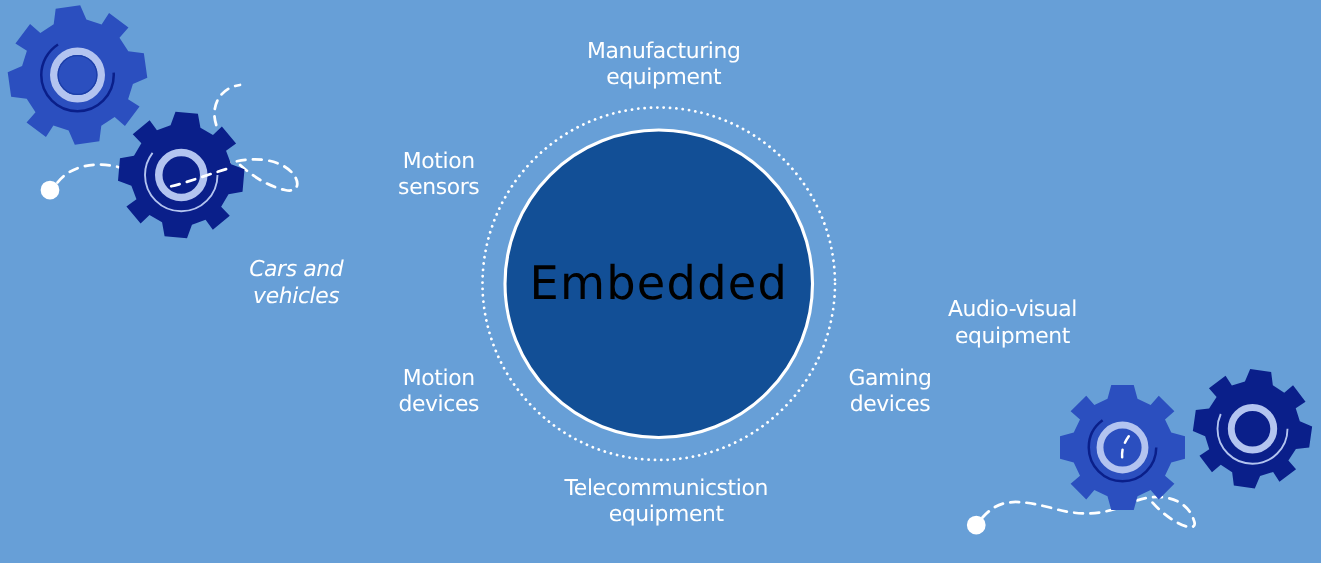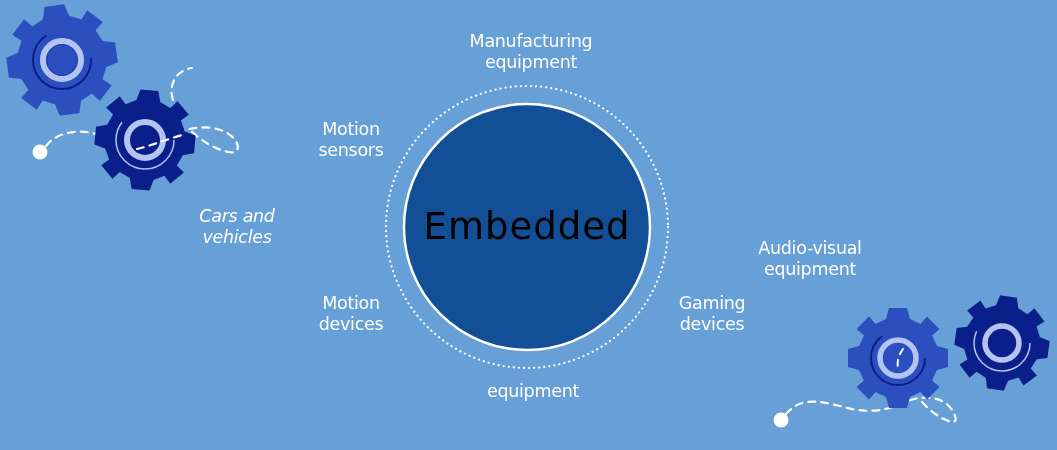--- a/index.html
+++ b/index.html
@@ -119,20 +119,21 @@
   <span>Audio-visual</span>
   <span>equipment</span>
 </div>
 
 <div class="label" style="left:712px; top:293px;">
   <span>Gaming</span>
   <span>devices</span>
 </div>
 
 <div class="label" style="left:533px; top:381px;">
+  <span>Telecommunicstion</span>
   <span>equipment</span>
 </div>
 
 <div class="label" style="left:351px; top:293px;">
   <span>Motion</span>
   <span>devices</span>
 </div>
 
 <div class="label" style="left:237px; top:206px;font-style:italic;">
   <span>Cars and</span>

